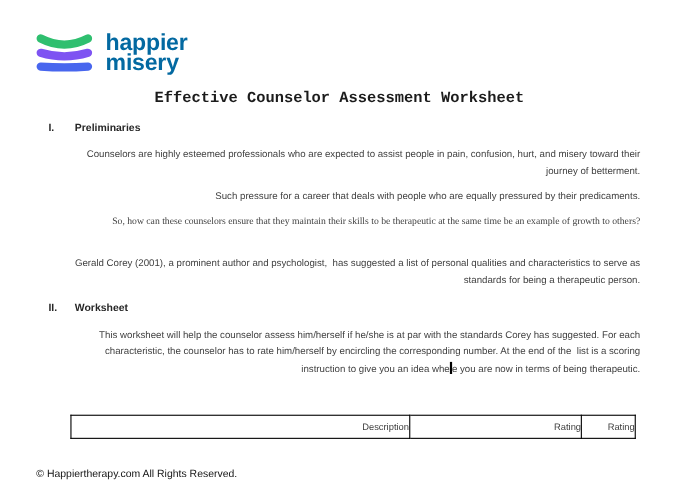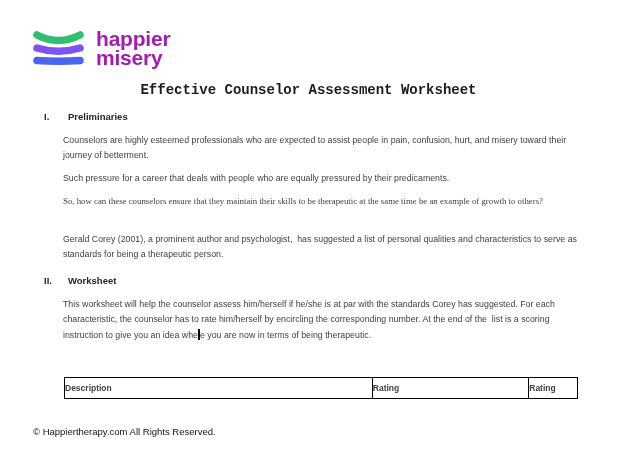--- a/index.html
+++ b/index.html
@@ -6,44 +6,44 @@
   .page{
     position:relative;
     width:617px;height:452px;
     background:#ffffff;
     font-family:"Liberation Sans","DejaVu Sans",sans-serif;
     overflow:hidden;
   }
   
   .logo{position:absolute;left:30px;top:26px;display:flex;align-items:flex-start;gap:9px;cursor:default;}
   .logo-icon{width:57px;height:41px;display:block;}
-  .logo-name{font-weight:700;font-size:21px;line-height:19px;color:#a21caf;margin-top:3px;letter-spacing:-0.2px;}
+  .logo-name{font-weight:700;font-size:21px;line-height:19px;color:#0369a1;margin-top:3px;letter-spacing:-0.2px;}
   .logo-name span{display:block;}
   
   .doc-title{position:absolute;top:82px;left:0;width:100%;text-align:center;
     font-weight:700;font-size:14px;color:#1c1c1c;margin:0;font-family:Liberation Mono, monospace;}
   
   .sec-heading{position:absolute;left:44px;display:flex;font-weight:700;font-size:9.5px;color:#262626;}
   .sec-heading .numeral{display:inline-block;width:24px;}
   .heading-1{top:111px;}
   .heading-2{top:275px;justify-content:center;}
   
   .para{position:absolute;left:63px;width:519px;margin:0;
-    font-size:8.8px;line-height:15.3px;color:#3f3f3f;white-space:pre-wrap;}
+    font-size:8.8px;line-height:15.3px;color:#3f3f3f;white-space:pre-wrap;text-align:right;}
   .p1{top:133px;}
   .p2{top:171px;}
   .p3{top:194px;font-family:Liberation Serif, serif;}
   .p4{top:232px;}
   .p5{top:297px;}
   
   .caret{display:inline-block;width:2px;height:11px;background:#000;vertical-align:-2px;}
   
   .assessment-table{position:absolute;top:377px;left:64px;width:514px;border-collapse:collapse;table-layout:fixed;}
-  .assessment-table th{border:1px solid #000;font-weight:700;font-size:8.5px;color:#3f3f3f;
-    height:20px;padding:0;text-align:left;vertical-align:middle;}
+  .assessment-table th{border:1px solid #000;font-weight:400;font-size:8.5px;color:#3f3f3f;
+    height:20px;padding:0;text-align:right;vertical-align:middle;}
   .col-desc{width:60%;}
   .col-rating{width:30.5%;}
   .col-score{width:9.5%;}
   
   .footer{position:absolute;left:33px;top:426px;font-size:9.5px;color:#141414;text-align:center;}
 </style>
 </head>
 <body>
 
 <div class="page">

